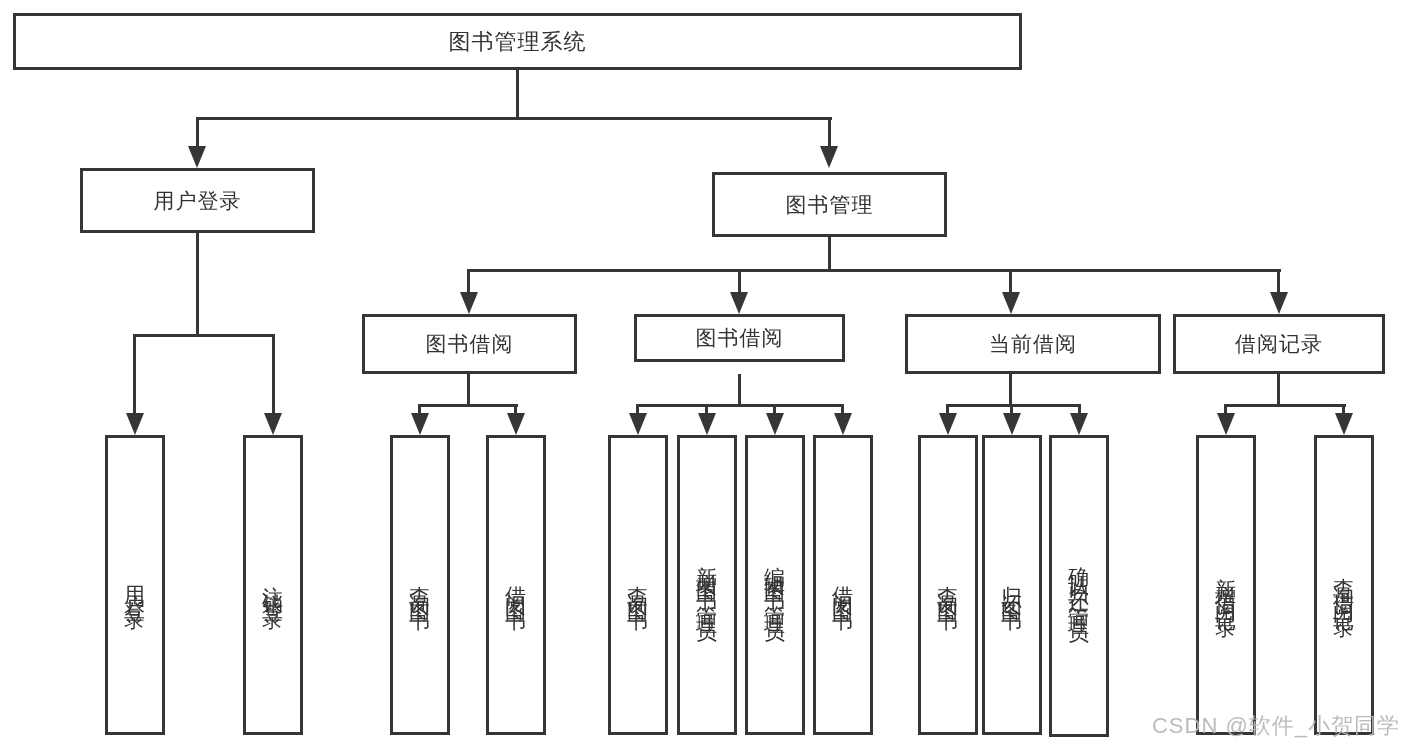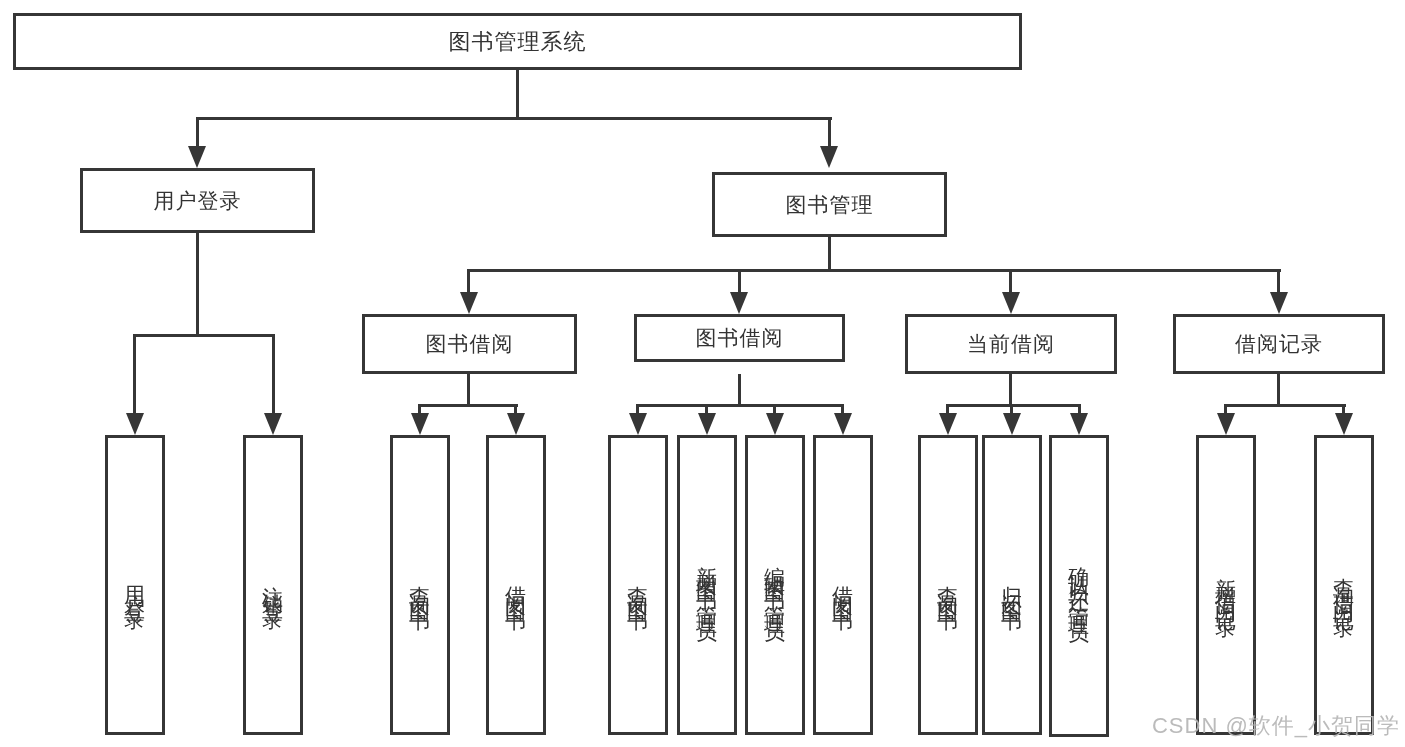--- a/index.html
+++ b/index.html
@@ -129,21 +129,21 @@
   </div>
 
   <div class="box hbox" style="left:362px;top:314px;width:215px;height:60px">
     <span class="lbl">图书借阅</span>
   </div>
 
   <div class="box hbox" style="left:634px;top:314px;width:211px;height:48px">
     <span class="lbl">图书借阅</span>
   </div>
 
-  <div class="box hbox" style="left:905px;top:314px;width:212px;height:60px">
+  <div class="box hbox" style="left:905px;top:314px;width:256px;height:60px">
     <span class="lbl">当前借阅</span>
   </div>
 
   <div class="box hbox" style="left:1173px;top:314px;width:212px;height:60px">
     <span class="lbl">借阅记录</span>
   </div>
 
   <div class="box leaf" style="left:105px;top:435px;width:60px;height:300px">
     <span class="lbl">用户登录</span>
   </div>

